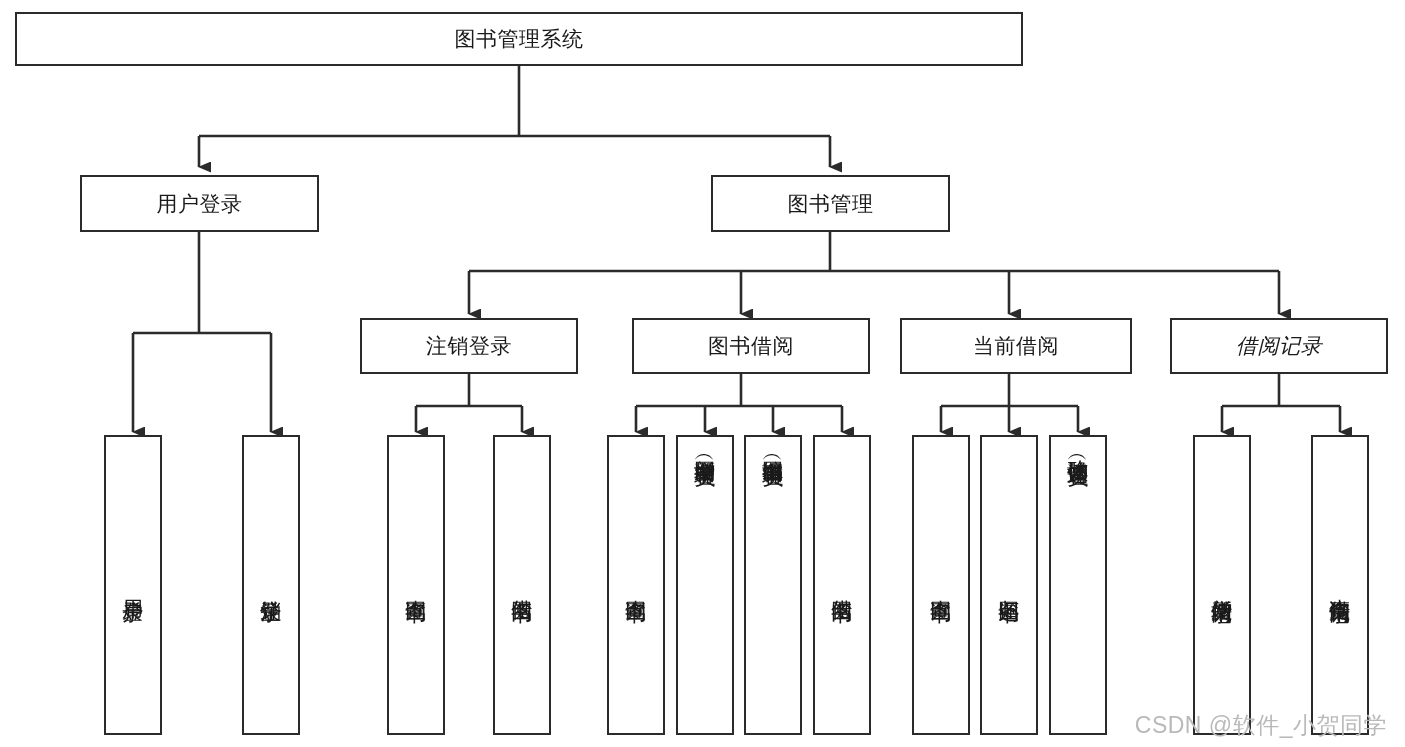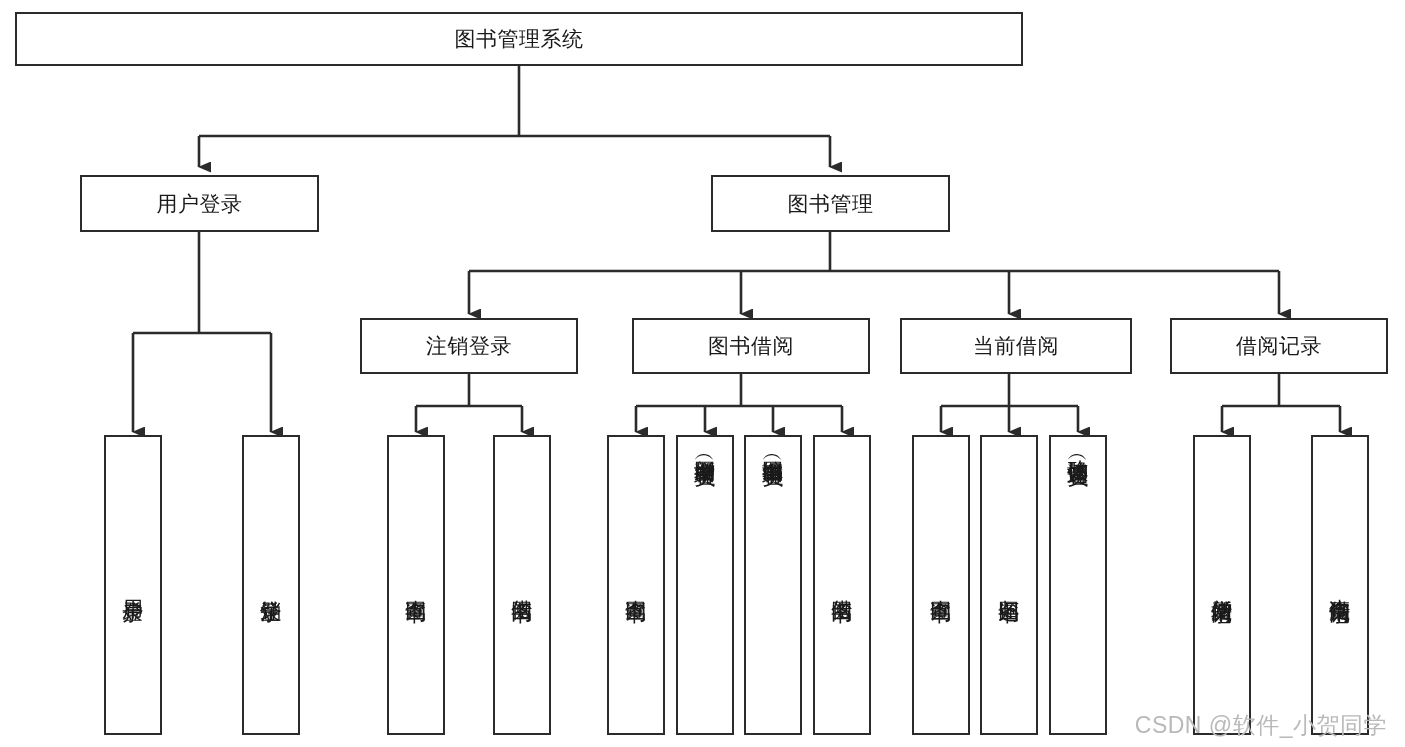--- a/index.html
+++ b/index.html
@@ -138,21 +138,21 @@
 
   <div class="node node-h" style="left:360px; top:318px; width:218px; height:56px;">
     <span>注销登录</span>
   </div>
   <div class="node node-h" style="left:632px; top:318px; width:238px; height:56px;">
     <span>图书借阅</span>
   </div>
   <div class="node node-h" style="left:900px; top:318px; width:232px; height:56px;">
     <span>当前借阅</span>
   </div>
-  <div class="node node-h" style="left:1170px; top:318px; width:218px; height:56px;">
+  <div class="node node-h" style="left:1170px; top:318px; width:218px; height:56px;font-style:italic;">
     <span>借阅记录</span>
   </div>
 
   <div class="node node-v" style="left:104px; top:435px; width:58px; height:300px;">
     <span class="vtext centered">用户登录</span>
   </div>
   <div class="node node-v" style="left:242px; top:435px; width:58px; height:300px;">
     <span class="vtext centered">注销登录</span>
   </div>
 

